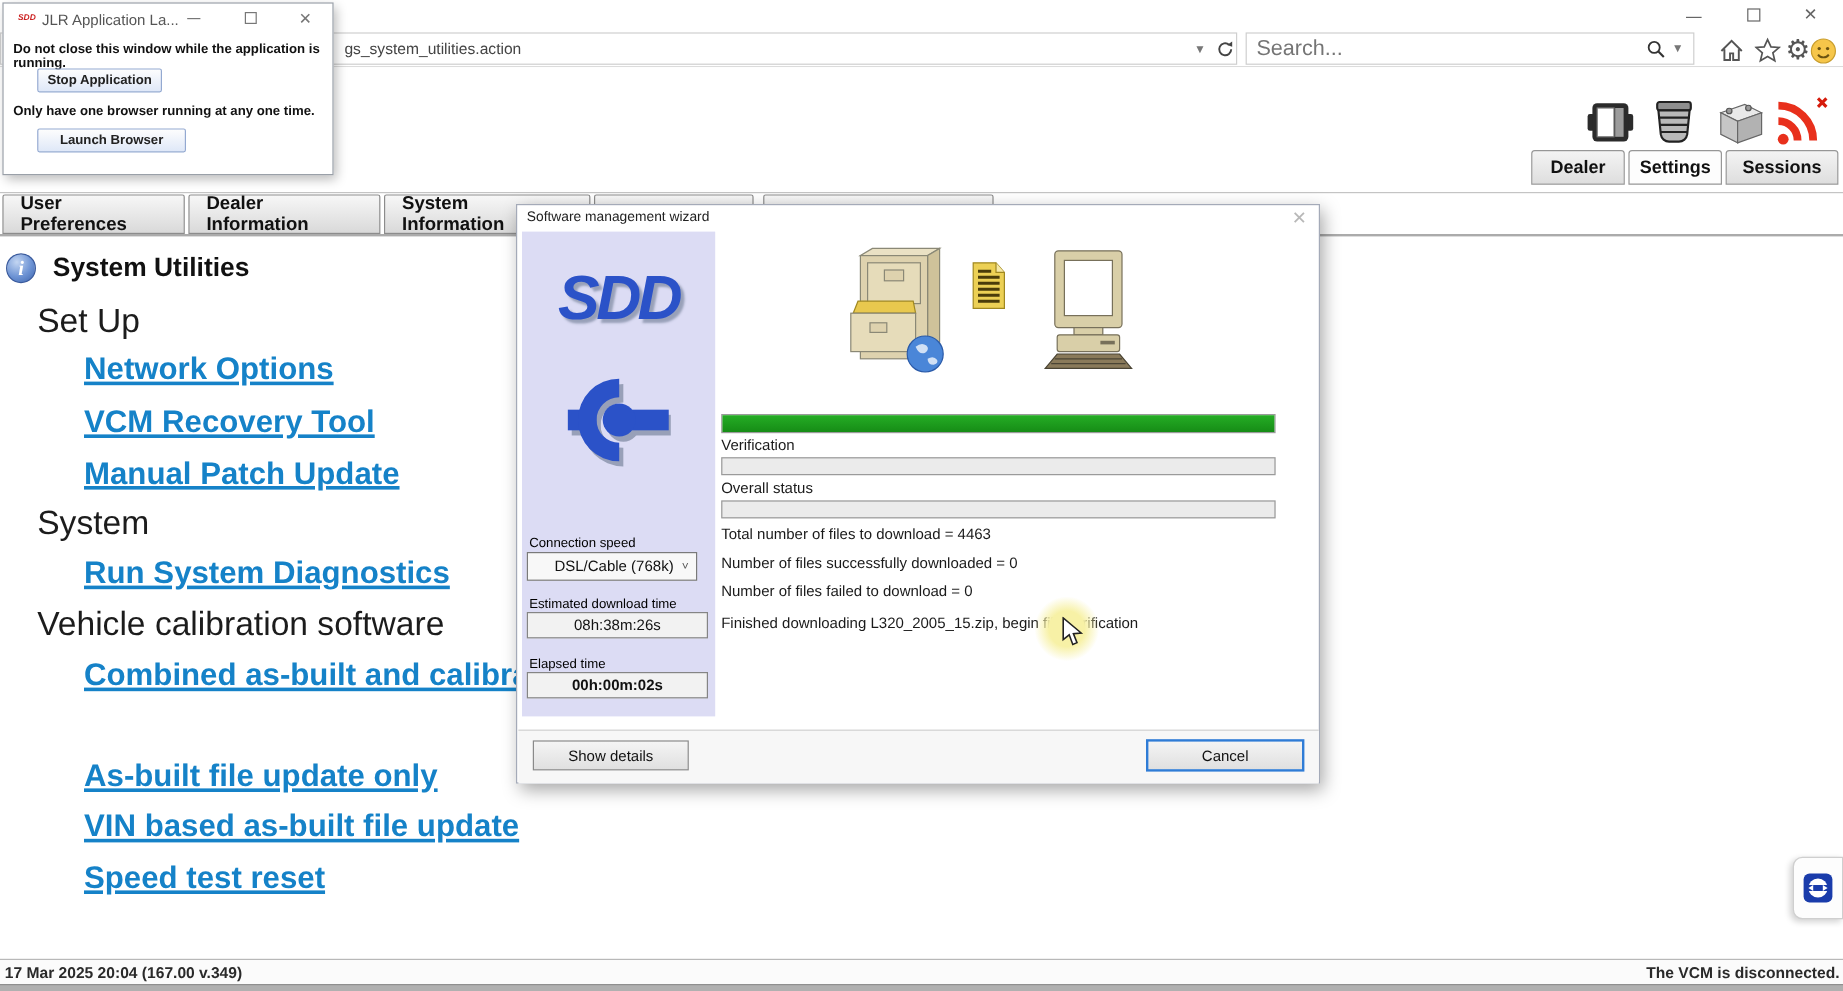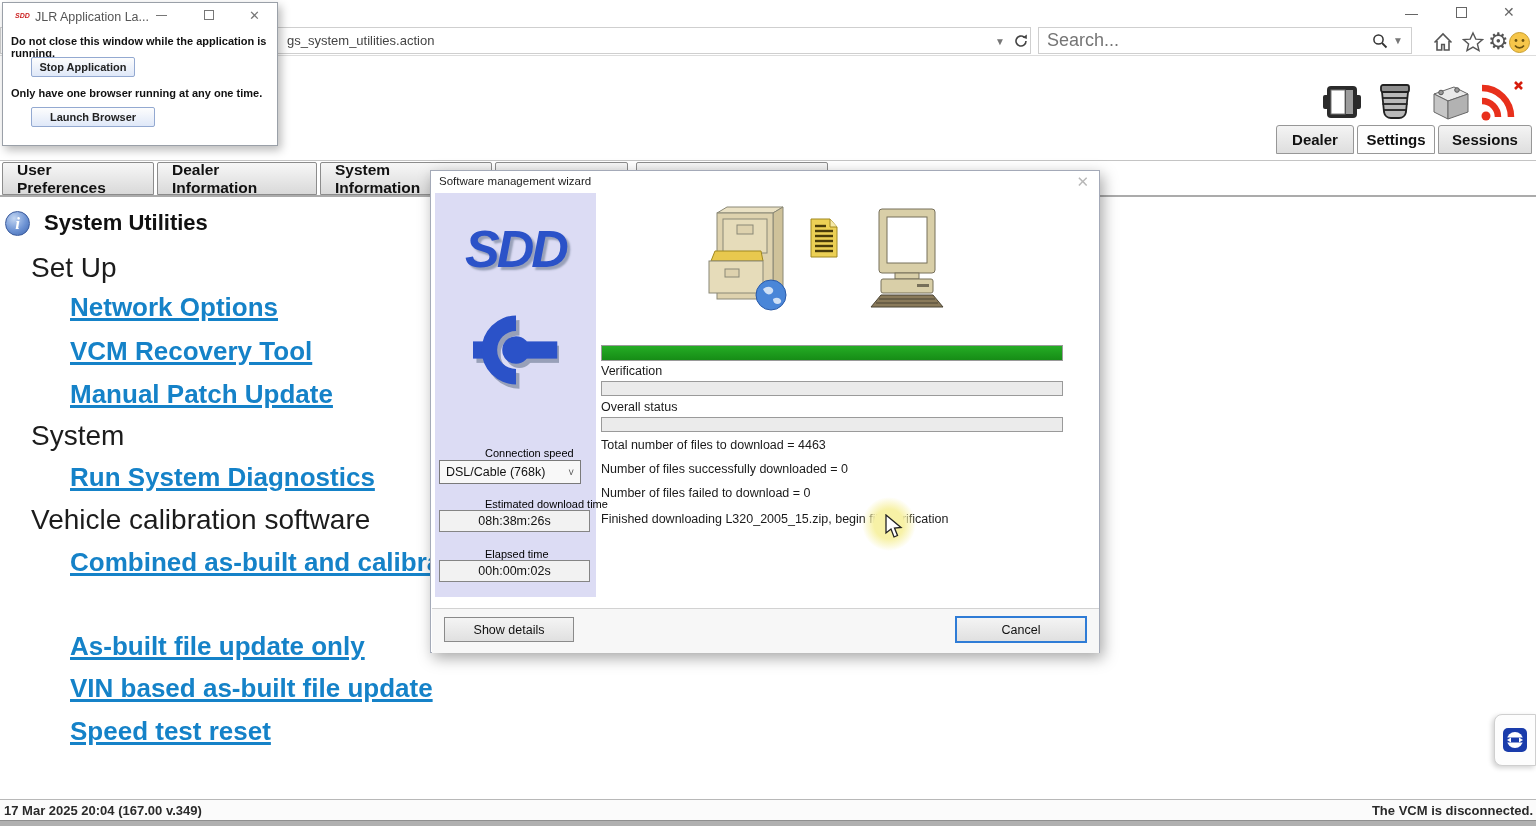--- a/index.html
+++ b/index.html
@@ -52,27 +52,27 @@
   #dialog { left:430px; top:170px; width:670px; height:483px; background:#fff;
     border:1px solid #a4aab8; box-shadow:3px 5px 14px rgba(0,0,0,.35); z-index:10; }
   .dlg-title { position:absolute; left:8px; top:4px; font-size:11.5px; color:#222; }
   .dlg-close { position:absolute; right:10px; top:2px; font-size:15px; color:#b8b8b8;
     cursor:pointer; }
   .sdd-panel { position:absolute; left:4px; top:22px; width:161px; height:404px;
     background:#dcdcf4; }
   .sdd-text { position:absolute; left:0; top:26px; width:100%; text-align:center;
     font-size:52px; font-weight:800; font-style:italic; color:#2b52c8;
     letter-spacing:-3px; text-shadow:3px 3px 2px #98a0b8; }
-  .fld-label { position:absolute; font-size:11px; color:#000;margin-left:44px; }
+  .fld-label { position:absolute; font-size:11px; color:#000; }
   .fld-box { position:absolute; left:8px; width:151px; height:22px; background:#f2f2f2;
     border:1px solid #858585; font-size:12.5px; color:#111; display:flex;
     align-items:center; justify-content:center; }
   .dropdown { position:absolute; left:8px; width:142px; height:24px; background:#f8f8f8;
     border:1px solid #7a7a7a; font-size:12.5px; color:#111; display:flex;
-    align-items:center; padding-left:6px; cursor:pointer; }
+    align-items:center; padding-left:22px; cursor:pointer; }
   .dropdown .chev { margin-left:auto; margin-right:6px; color:#555; }
   .prog-label { position:absolute; font-size:12.5px; color:#1a1a1a; }
   .bar { position:absolute; left:170px; width:462px; height:15px; background:#ebebeb;
     border:1px solid #9a9a9a; }
   .bar .fill { height:100%; background:linear-gradient(#25ad25,#168c16); width:0; }
   .status-line { position:absolute; left:170px; font-size:12.5px; color:#1a1a1a;
     white-space:nowrap; }
   .dlg-footer { position:absolute; left:1px; top:437px; width:667px; height:45px;
     background:#f7f7f7; border-top:1px solid #d2d2d2; }
   .dlg-btn { position:absolute; height:25px; background:linear-gradient(#f4f4f4,#e0e0e0);
@@ -251,21 +251,21 @@
     <span class="fld-label" style="left:10px; top:276px;">Connection speed</span>
     <div class="dropdown" style="top:289px;">
       <span>DSL/Cable (768k)</span>
       <span class="chev">˅</span>
     </div>
 
     <span class="fld-label" style="left:10px; top:327px;">Estimated download time</span>
     <div class="fld-box" style="top:339px;">08h:38m:26s</div>
 
     <span class="fld-label" style="left:10px; top:377px;">Elapsed time</span>
-    <div class="fld-box" style="top:389px;">00h:00m:02s</div>
+    <div class="fld-box" style="top:389px;font-weight:bold;">00h:00m:02s</div>
 
     <svg style="position:absolute; left:268px; top:32px;" width="100" height="112" viewBox="0 0 100 112">
       <polygon points="18,10 28,4 84,4 74,10" fill="#eae1c4" stroke="#8a8876"></polygon>
       <polygon points="74,10 84,4 84,88 74,96" fill="#cfc29a" stroke="#8a8876"></polygon>
       <rect x="18" y="10" width="56" height="86" fill="#ded2ae" stroke="#8a8876"></rect>
       <rect x="24" y="16" width="44" height="34" fill="#e6dcba" stroke="#8a8876"></rect>
       <rect x="38" y="22" width="16" height="9" fill="#ded2ae" stroke="#8a8876"></rect>
       <polygon points="12,58 64,58 62,48 16,48" fill="#e8c84e" stroke="#a08820"></polygon>
       <rect x="10" y="58" width="54" height="32" fill="#e6dcba" stroke="#8a8876"></rect>
       <rect x="26" y="66" width="14" height="8" fill="#ded2ae" stroke="#8a8876"></rect>

